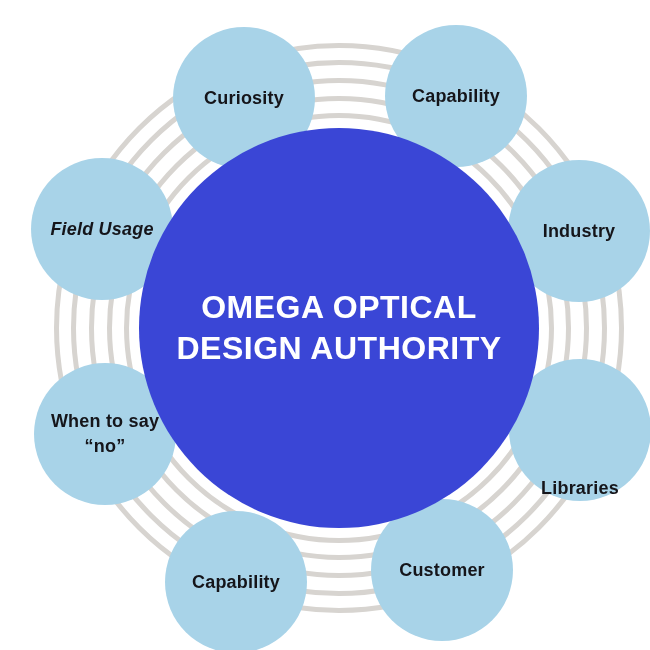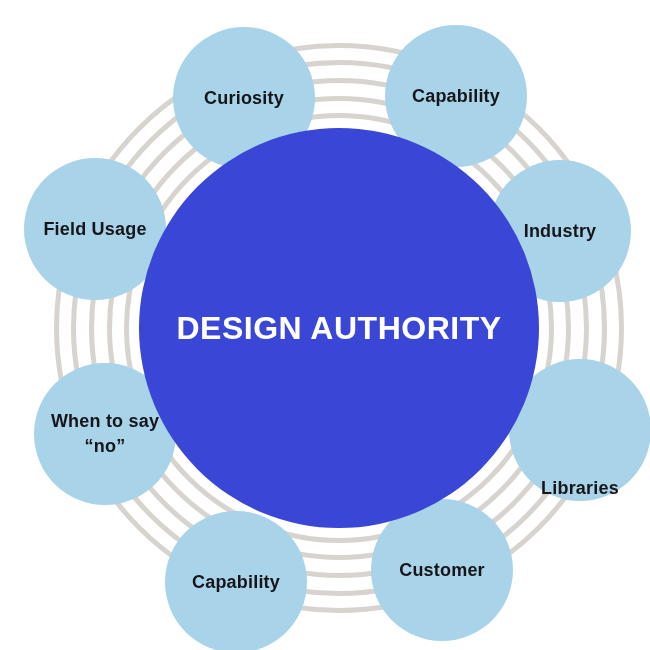--- a/index.html
+++ b/index.html
@@ -46,26 +46,26 @@
     text-align: center;
     font-size: 18px;
     line-height: 25px;
     font-weight: 700;
     color: var(--node-text, #15151a);
     letter-spacing: 0.2px;
   }
   .node-label span { display: block; }
   .n-curiosity         { left: 160px; top:  27px; }
   .n-education         { left: 372px; top:  25px; }
-  .n-industry          { left: 476px; top: 160px; }
+  .n-industry          { left: 495px; top: 160px; }
   .n-libraries         { left: 496px; top: 359px; align-items: flex-end; }
   .n-customer-intimacy { left: 358px; top: 499px; }
   .n-capability        { left: 152px; top: 511px; }
   .n-when-to-say-no    { left:  21px; top: 363px; }
-  .n-field-usage       { left:  11px; top: 158px; }
+  .n-field-usage       { left:  18px; top: 158px; font-style: italic; }
   
   .center-circle {
     position: absolute;
     left: 126px;
     top: 128px;
     width: 400px;
     height: 400px;
     border-radius: 50%;
     background: var(--center-fill, #3a46d6);
     z-index: 3;
@@ -139,17 +139,18 @@
   </div>
 
   <div class="node n-field-usage">
     <div class="node-label">
       <span>Field Usage</span>
     </div>
   </div>
 
   <div class="center-circle">
     <div class="center-title">
+      <span>OMEGA OPTICAL</span>
       <span>DESIGN AUTHORITY</span>
     </div>
   </div>
 
 </div>
 
 </body></html>

